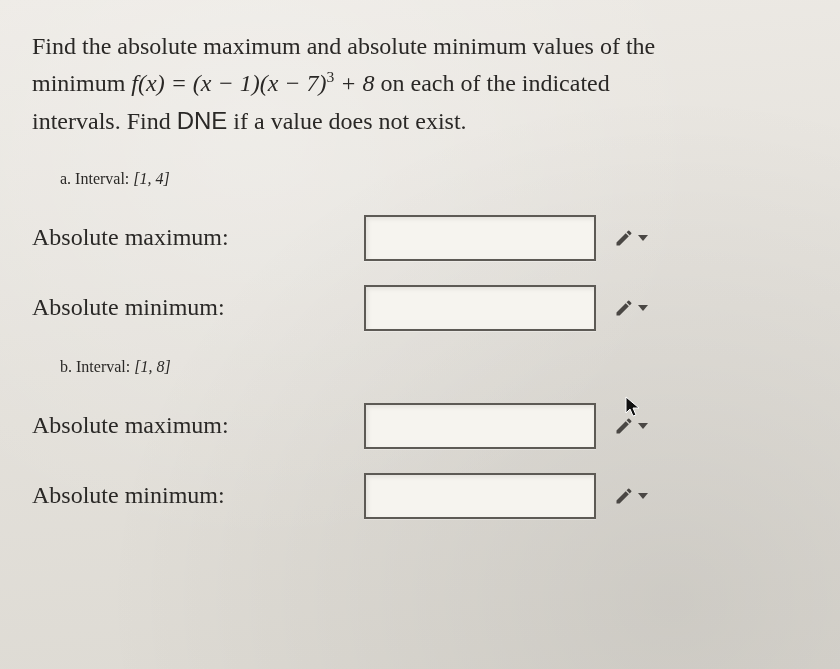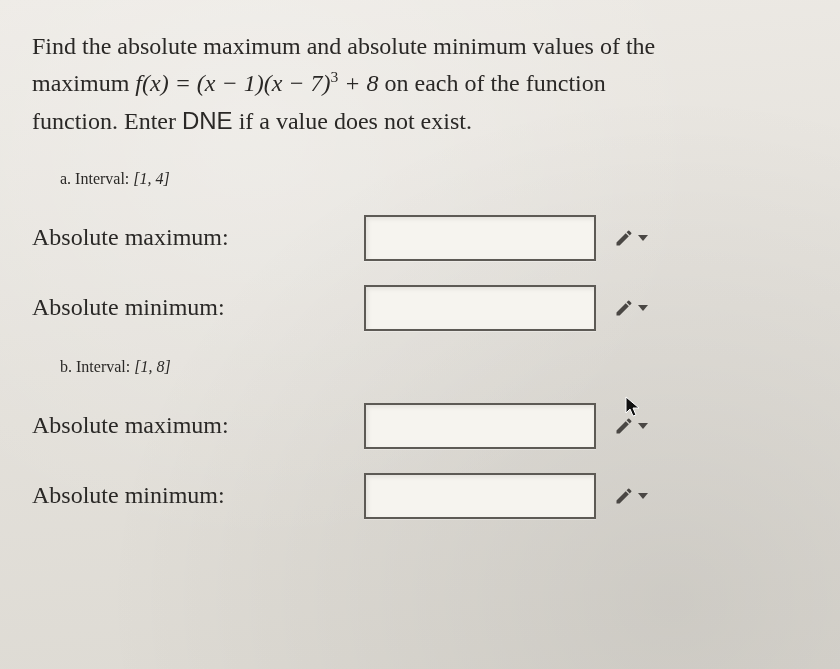--- a/index.html
+++ b/index.html
@@ -104,22 +104,22 @@
     pointer-events: none;
   }
 </style>
 </head>
 <body>
 
 <div class="page">
 
   <div class="prompt">
     <span>Find the absolute maximum and absolute minimum values of the</span><br>
-    <span>maximum </span><span class="math">f(x) = </span><span class="math">(x − 1)(x − 7)</span><span class="sup">3</span><span class="math"> + 8</span><span> on each of the function</span><br>
-    <span>function. Enter </span><span class="sans">DNE</span><span> if a value does not exist.</span>
+    <span>minimum </span><span class="math">f(x) = </span><span class="math">(x − 1)(x − 7)</span><span class="sup">3</span><span class="math"> + 8</span><span> on each of the indicated</span><br>
+    <span>intervals. Find </span><span class="sans">DNE</span><span> if a value does not exist.</span>
   </div>
 
   <div class="part">
     <span>a. Interval: </span><span class="math">[1, 4]</span>
   </div>
 
   <div class="row">
     <div class="label">Absolute maximum:</div>
     <div class="input-wrap">
       <input class="input-box" type="text" value="" style="">

